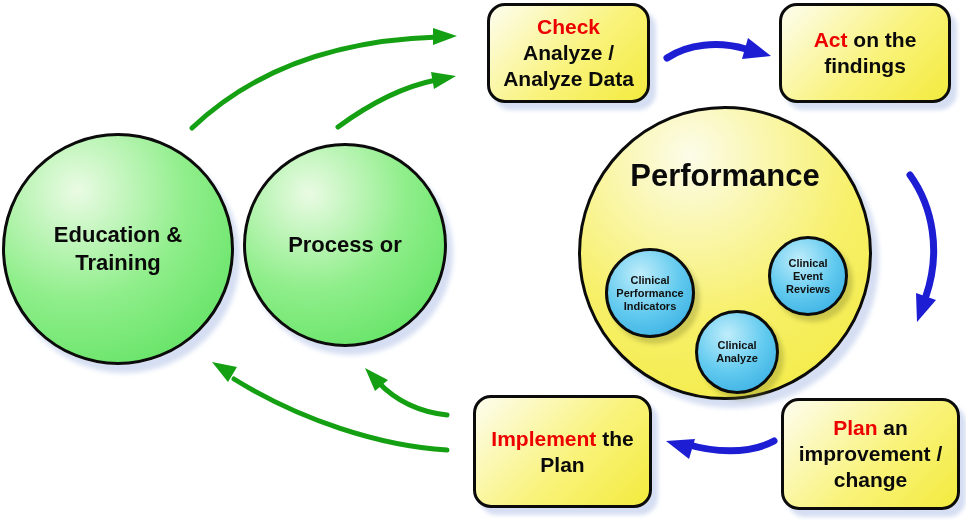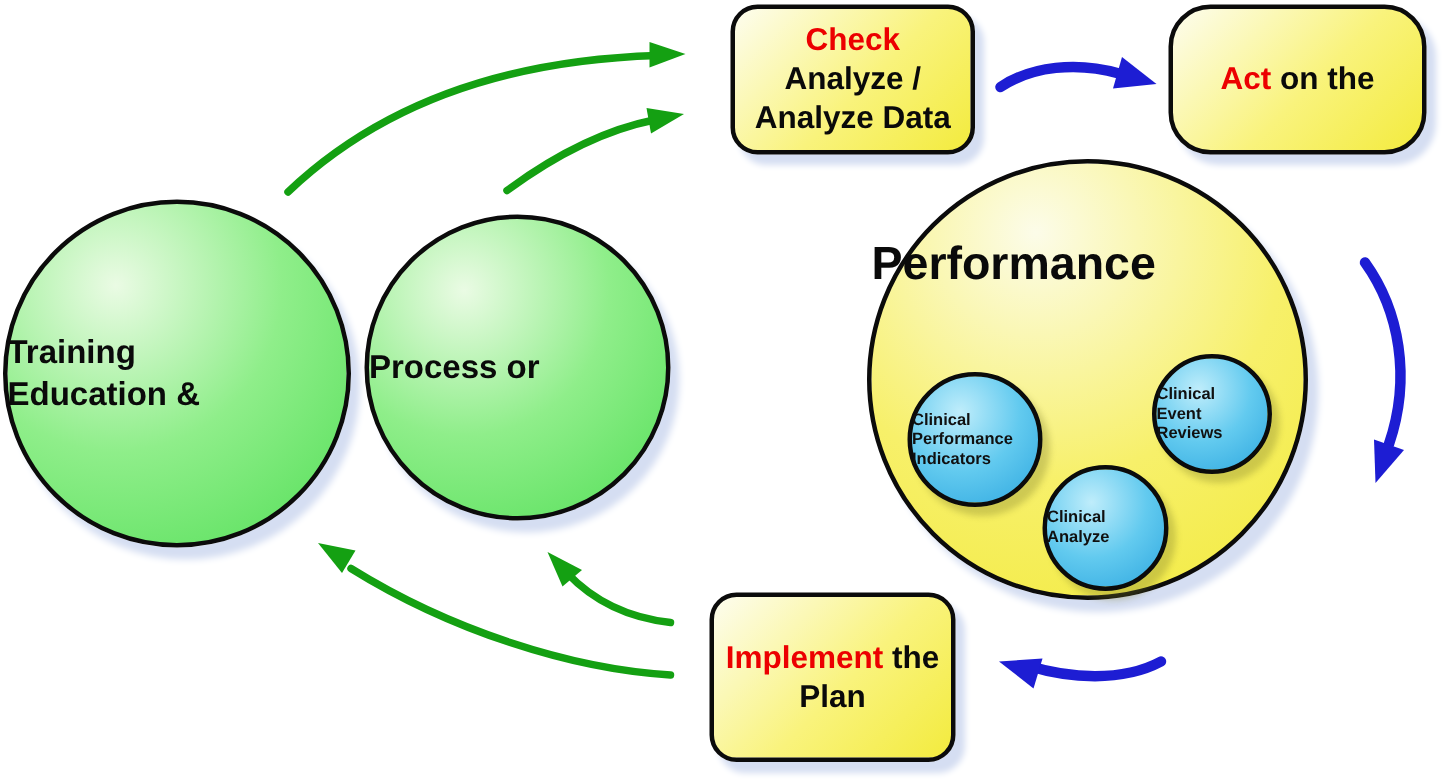--- a/index.html
+++ b/index.html
@@ -14,28 +14,28 @@
   .pbox {
     position: absolute;
     border: 3.5px solid #0b0b0b; border-radius: 18px;
     background: linear-gradient(135deg, #FDFDEF 0%, #F9F37C 55%, #F3EB3E 100%);
     box-shadow: 6px 7px 4px #D5DEF2;
     display: flex; flex-direction: column; justify-content: center; align-items: center;
     text-align: center; font-weight: bold; font-size: 21px; line-height: 26px;
     z-index: 10;
   }
   #check-box     { left: 487px; top: 3px;   width: 163px; height: 100px; }
-  #act-box       { left: 779px; top: 3px;   width: 172px; height: 100px; border-radius: 28px; }
-  #implement-box { left: 473px; top: 395px; width: 164px; height: 113px; }
+  #act-box       { left: 779px; top: 3px;   width: 172px; height: 100px; }
+  #implement-box { left: 473px; top: 395px; width: 179px; height: 113px; }
   #plan-box      { left: 781px; top: 398px; width: 179px; height: 112px; }
   .kw { color: #EC0000; }
   
   .circle {
     position: absolute; border-radius: 50%;
-    display: flex; flex-direction: column; justify-content: center; align-items: flex-start;
+    display: flex; flex-direction: column; justify-content: center; align-items: center;
     text-align: center; font-weight: bold;
   }
   .green-circle {
     border: 3px solid #0b0b0b;
     background: radial-gradient(circle at 32% 24%, #EAFBE4 0%, #8FEE8A 48%, #54DF58 100%);
     box-shadow: 6px 8px 5px #D5DEF2;
     font-size: 22px; line-height: 28px; z-index: 4;
   }
   #education-circle { left: 2px;   top: 133px; width: 232px; height: 232px; }
   #process-circle   { left: 243px; top: 143px; width: 204px; height: 204px; }
@@ -92,31 +92,37 @@
   </svg>
 
   <div class="pbox" id="check-box">
     <div><span class="kw">Check</span></div>
     <div>Analyze /</div>
     <div>Analyze Data</div>
   </div>
 
   <div class="pbox" id="act-box">
     <div><span class="kw">Act</span><span> on the</span></div>
+    <div>findings</div>
   </div>
 
+  <div class="pbox" id="plan-box">
+    <div><span class="kw">Plan</span><span> an</span></div>
+    <div>improvement /</div>
+    <div>change</div>
+  </div>
 
   <div class="pbox" id="implement-box">
     <div><span class="kw">Implement</span><span> the</span></div>
     <div>Plan</div>
   </div>
 
   <div class="circle green-circle" id="education-circle">
+    <div>Education &amp;</div>
     <div>Training</div>
-    <div>Education &amp;</div>
   </div>
 
   <div class="circle green-circle" id="process-circle">
     <div>Process or</div>
   </div>
 
   <div class="circle" id="performance-circle">
     <div>Performance</div>
   </div>
 

